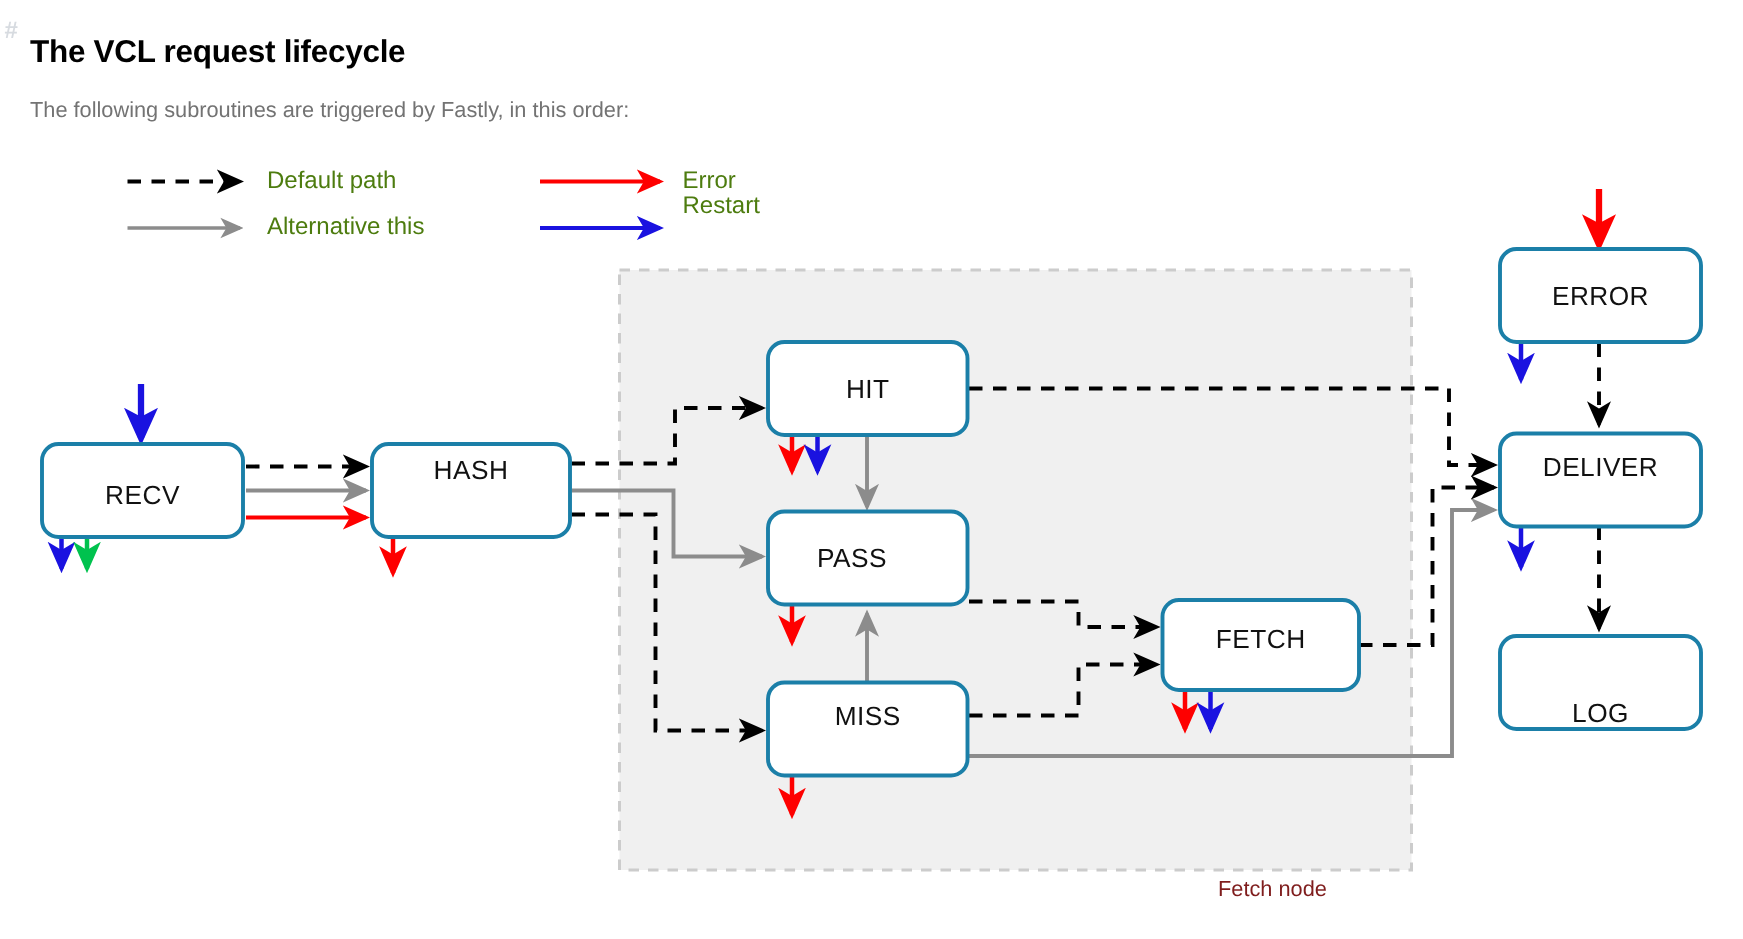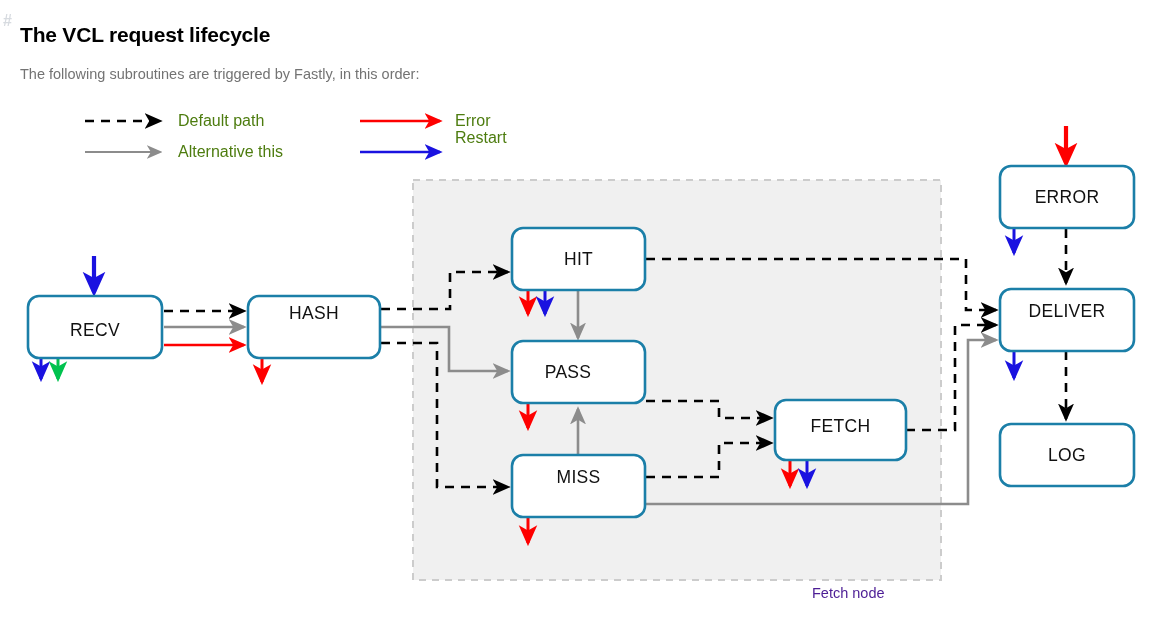--- a/index.html
+++ b/index.html
@@ -23,21 +23,21 @@
   .node-label {
     position:absolute; display:flex; align-items:center; justify-content:center;
     font-size:17.5px; color:#111; letter-spacing:0.3px; pointer-events:none;
     font-family:"Liberation Sans", sans-serif;
   }
   .legend-label {
     position:absolute; font-size:16px; color:#4d7c0f;
     font-family:"Liberation Sans", sans-serif;
   }
   #fetch-node-label {
-    position:absolute; left:812px; top:585px; font-size:14.5px; color:#4c1d95;
+    position:absolute; left:812px; top:585px; font-size:14.5px; color:#7f1d1d;
   }
 </style>
 </head>
 <body>
 
 <span id="hash-anchor">#</span>
 <h1 id="page-title">The VCL request lifecycle</h1>
 <p id="page-subtitle">The following subroutines are triggered by Fastly, in this order:</p>
 
 <svg id="diagram" viewBox="0 0 1162 626" xmlns="http://www.w3.org/2000/svg">
@@ -140,20 +140,20 @@
 </svg>
 
 <div class="node-label" style="left:28px;  top:296px; width:134px; height:68px;">RECV</div>
 <div class="node-label" style="left:248px; top:282px; width:132px; height:62px;">HASH</div>
 <div class="node-label" style="left:512px; top:228px; width:133px; height:62px;">HIT</div>
 <div class="node-label" style="left:512px; top:341px; width:112px; height:62px;">PASS</div>
 <div class="node-label" style="left:512px; top:455px; width:133px; height:44px;">MISS</div>
 <div class="node-label" style="left:775px; top:400px; width:131px; height:52px;">FETCH</div>
 <div class="node-label" style="left:1000px;top:166px; width:134px; height:62px;">ERROR</div>
 <div class="node-label" style="left:1000px;top:289px; width:134px; height:44px;">DELIVER</div>
-<div class="node-label" style="left:1000px;top:424px; width:134px; height:62px;">LOG</div>
+<div class="node-label" style="left:1000px;top:444px; width:134px; height:62px;">LOG</div>
 
 <div class="legend-label" style="left:178px; top:112px;">Default path</div>
 <div class="legend-label" style="left:178px; top:143px;">Alternative this</div>
 <div class="legend-label" style="left:455px; top:112px;">Error</div>
 <div class="legend-label" style="left:455px; top:129px;">Restart</div>
 
 <div id="fetch-node-label">Fetch node</div>
 
 </body></html>

